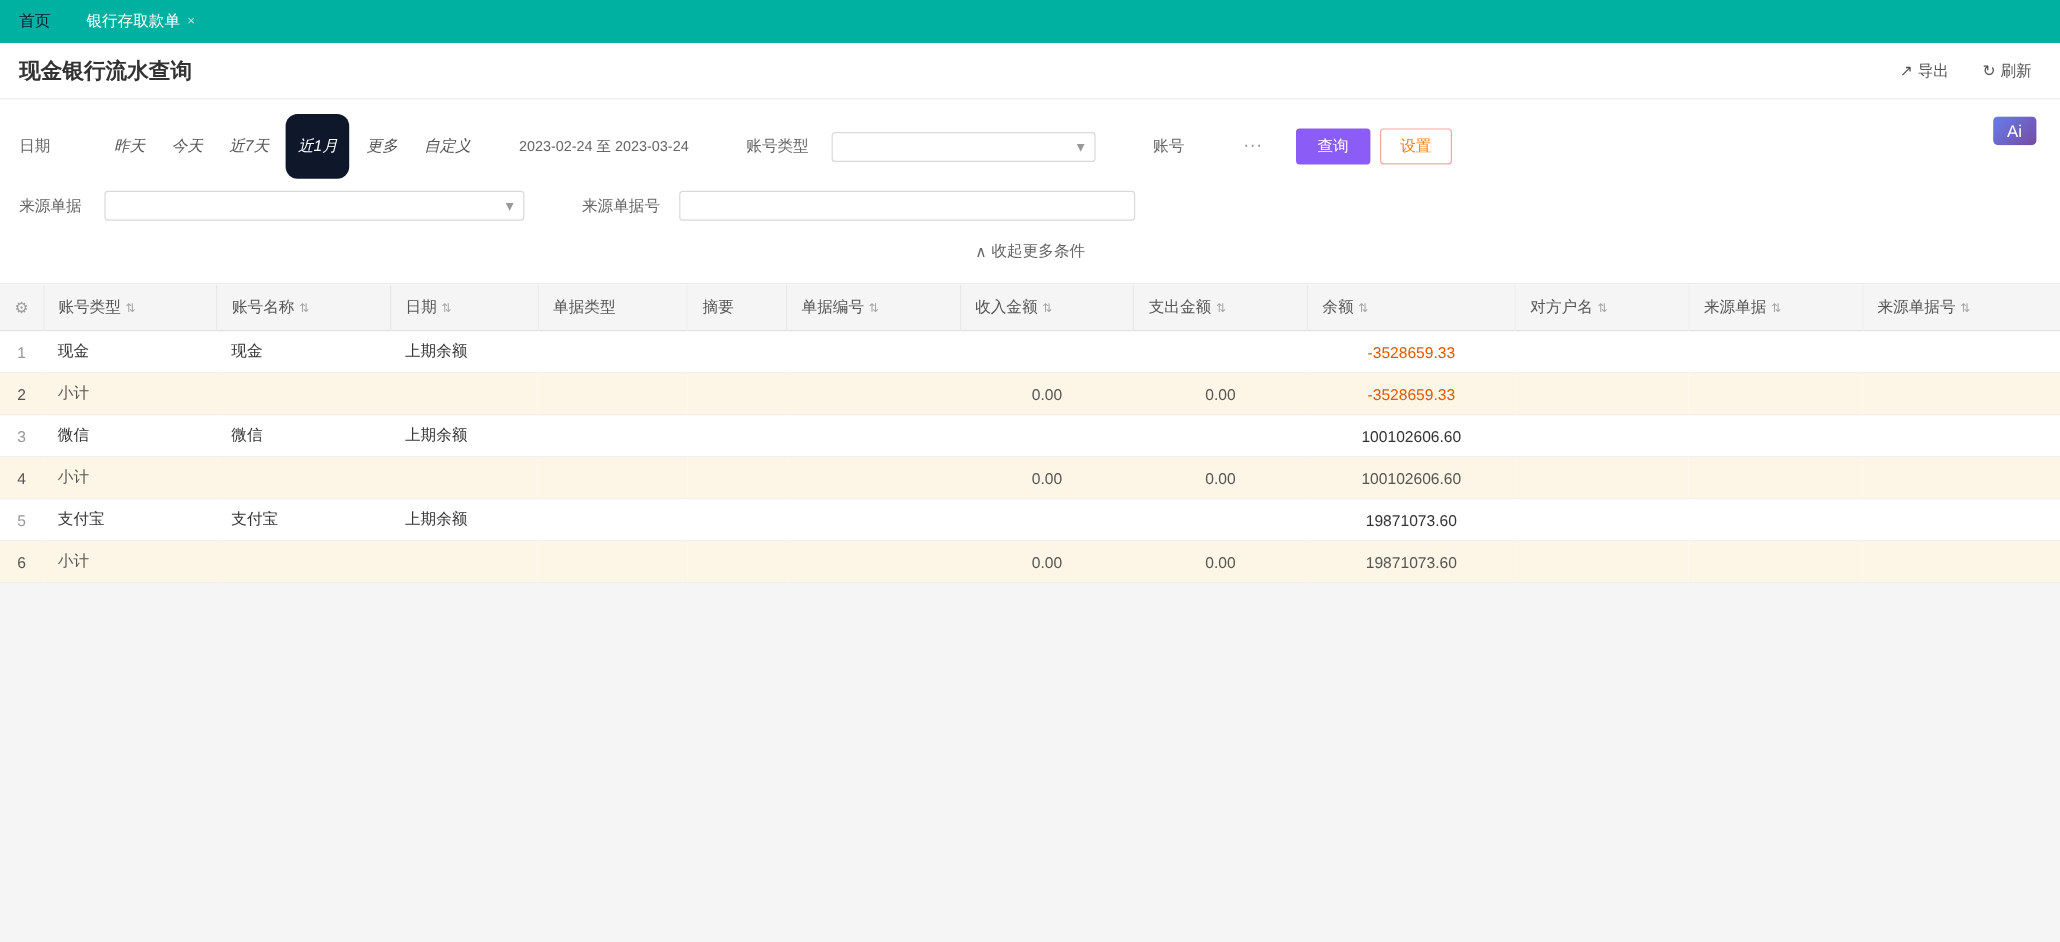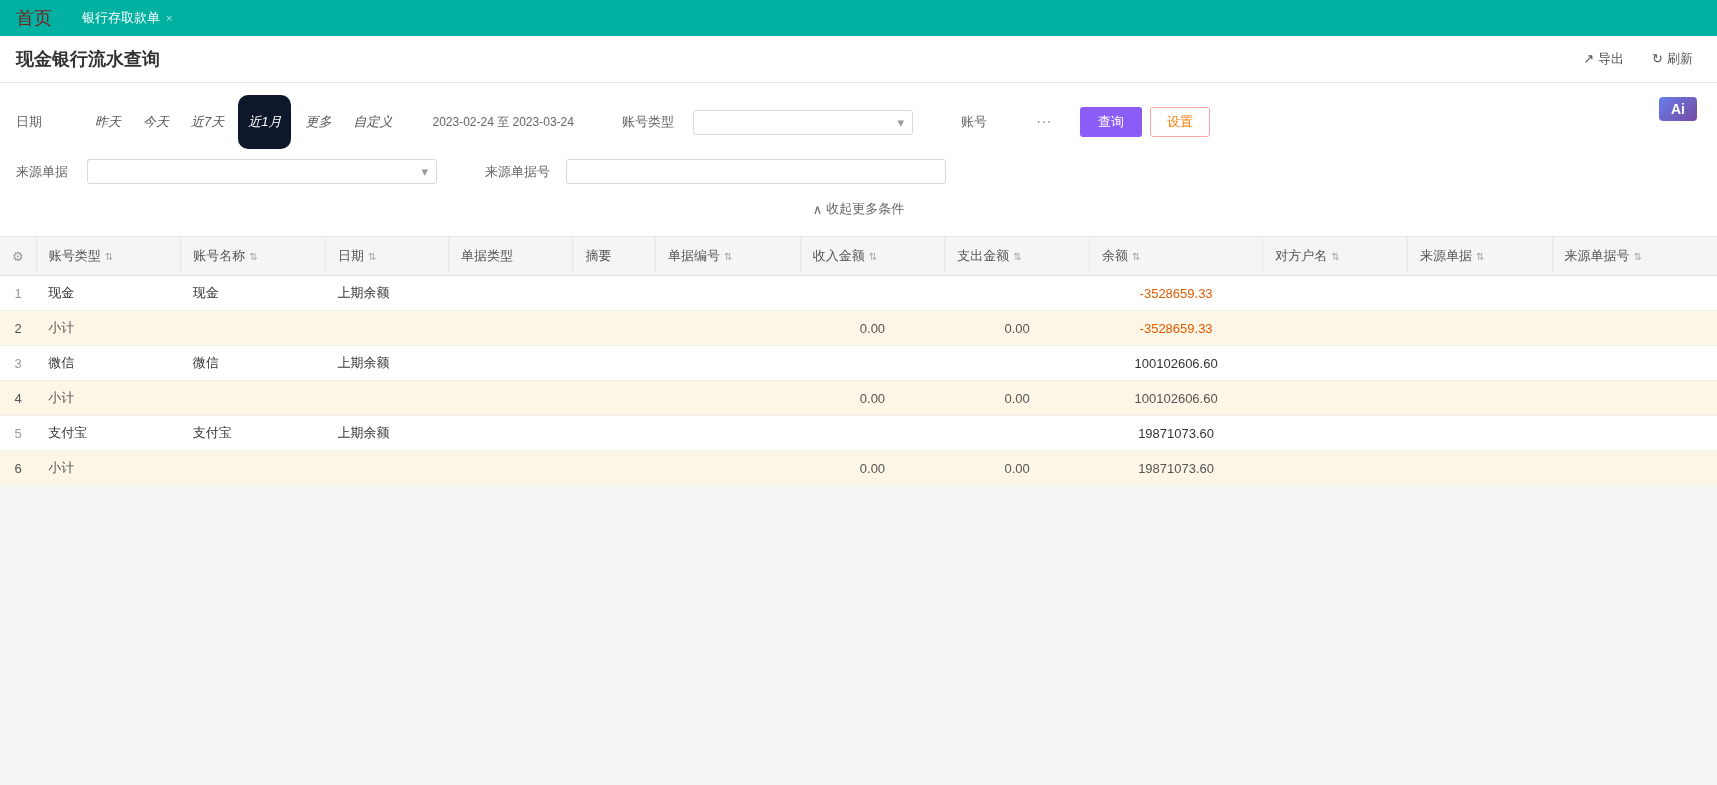--- a/index.html
+++ b/index.html
@@ -25,22 +25,22 @@
       white-space: nowrap;
       position: relative;
     }
     .top-nav .nav-item .close-x {
       margin-left: 6px;
       font-size: 11px;
       opacity: 0.7;
     }
     .top-nav .home-item {
       padding: 0 16px;
-      color: #7f1d1d;
-      font-size: 18px;
+      color: #0f172a;
+      font-size: 13px;
       cursor: pointer;
       height: 32px;
       display: flex;
       align-items: center;
     }
 
     
     .page-header {
       background: #fff;
       padding: 10px 16px;
@@ -71,21 +71,21 @@
     }
 
     
     .ai-badge {
       position: fixed;
       top: 97px;
       right: 20px;
       background: linear-gradient(135deg, #667eea, #764ba2);
       color: #fff;
       font-size: 14px;
-      font-weight: bold;
+      font-weight: normal;
       padding: 4px 12px;
       border-radius: 4px;
       cursor: pointer;
       text-align: center;
     }
 
     
     .filter-section {
       background: #fff;
       padding: 12px 16px;

